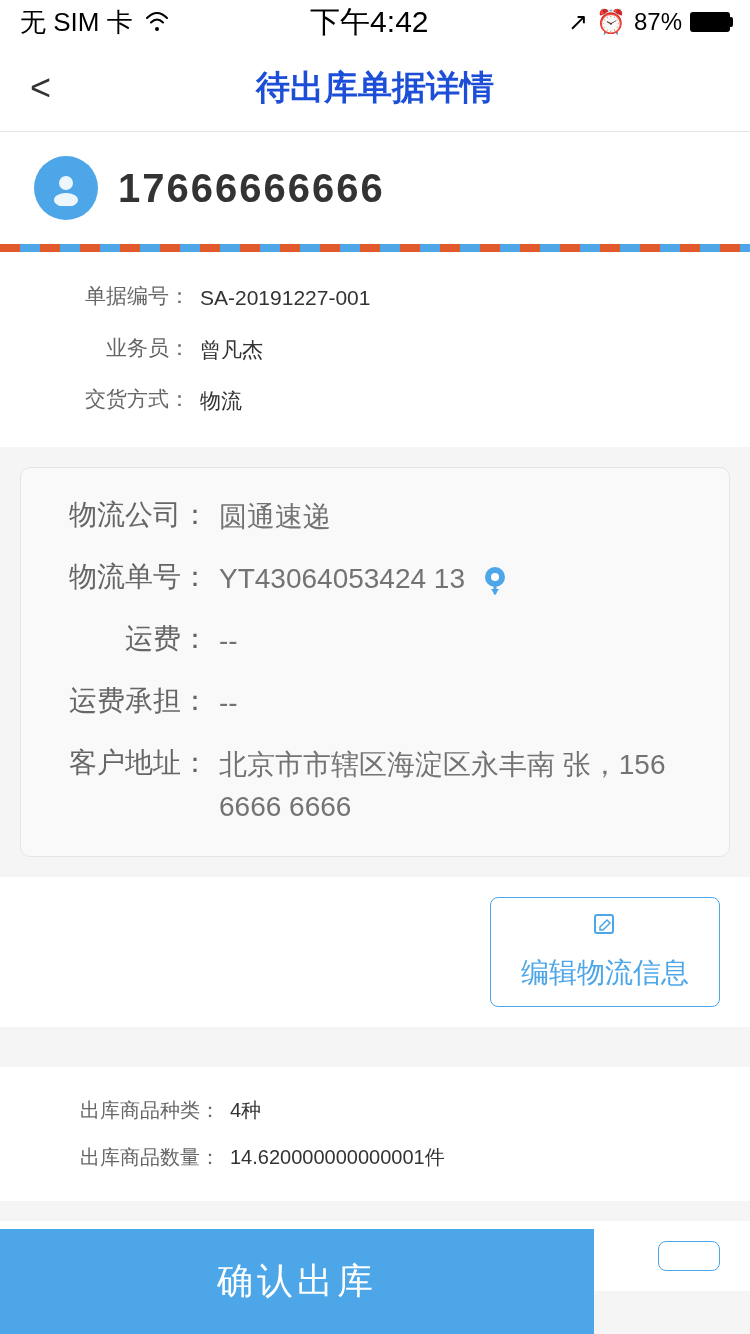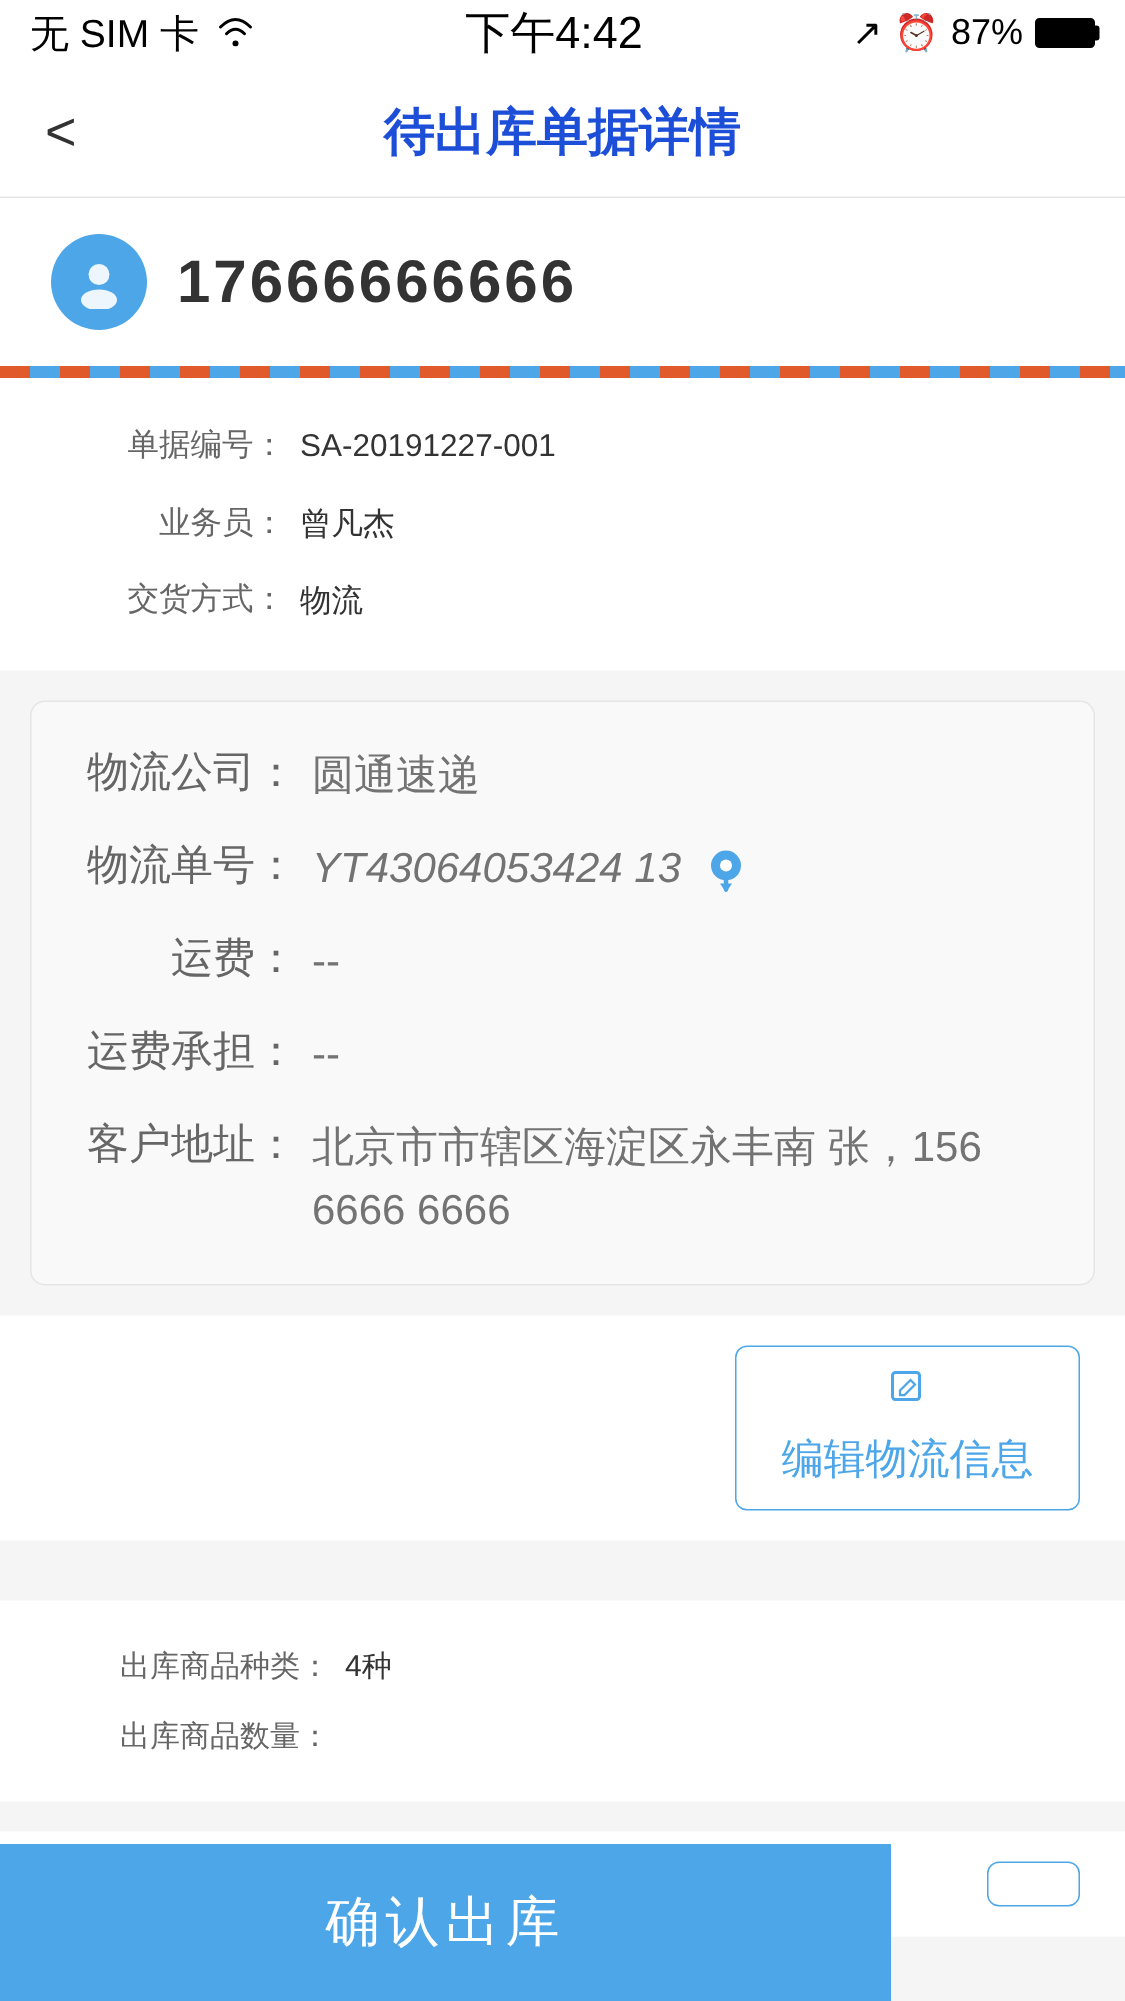--- a/index.html
+++ b/index.html
@@ -132,21 +132,21 @@
       flex: 1;
       padding-left: 10px;
       line-height: 1.5;
     }
 
     
     .logistics-card {
       background: #f9f9f9;
       border: 1px solid #e5e5e5;
       border-radius: 10px;
-      padding: 28px 17px;
+      padding: 28px 28px;
       margin: 0 20px 20px 20px;
     }
     .logistics-row {
       display: flex;
       align-items: flex-start;
       margin-bottom: 20px;
       font-size: 28px;
     }
     .logistics-row:last-child { margin-bottom: 0; }
     .logistics-label {
@@ -158,21 +158,20 @@
     .logistics-value {
       color: #737373;
       flex: 1;
       padding-left: 10px;
       line-height: 1.5;
     }
     .logistics-value.with-icon {
       display: flex;
       align-items: center;
       gap: 12px;
-      font-style: italic;
     }
     .location-icon {
       width: 36px;
       height: 36px;
       display: inline-flex;
       align-items: center;
       justify-content: center;
     }
     .location-icon svg {
       width: 32px;
@@ -377,20 +376,21 @@
 
 <div class="section-divider"></div>
 
 <div class="goods-section">
   <div class="goods-row">
     <span class="goods-label">出库商品种类：</span>
     <span class="goods-value">4种</span>
   </div>
   <div class="goods-row">
     <span class="goods-label">出库商品数量：</span>
+    <span class="goods-value">14.620000000000001件</span>
   </div>
 </div>
 
 <div class="view-btn-wrap">
   <button class="view-btn">
     
     
   </button>
 </div>
 

